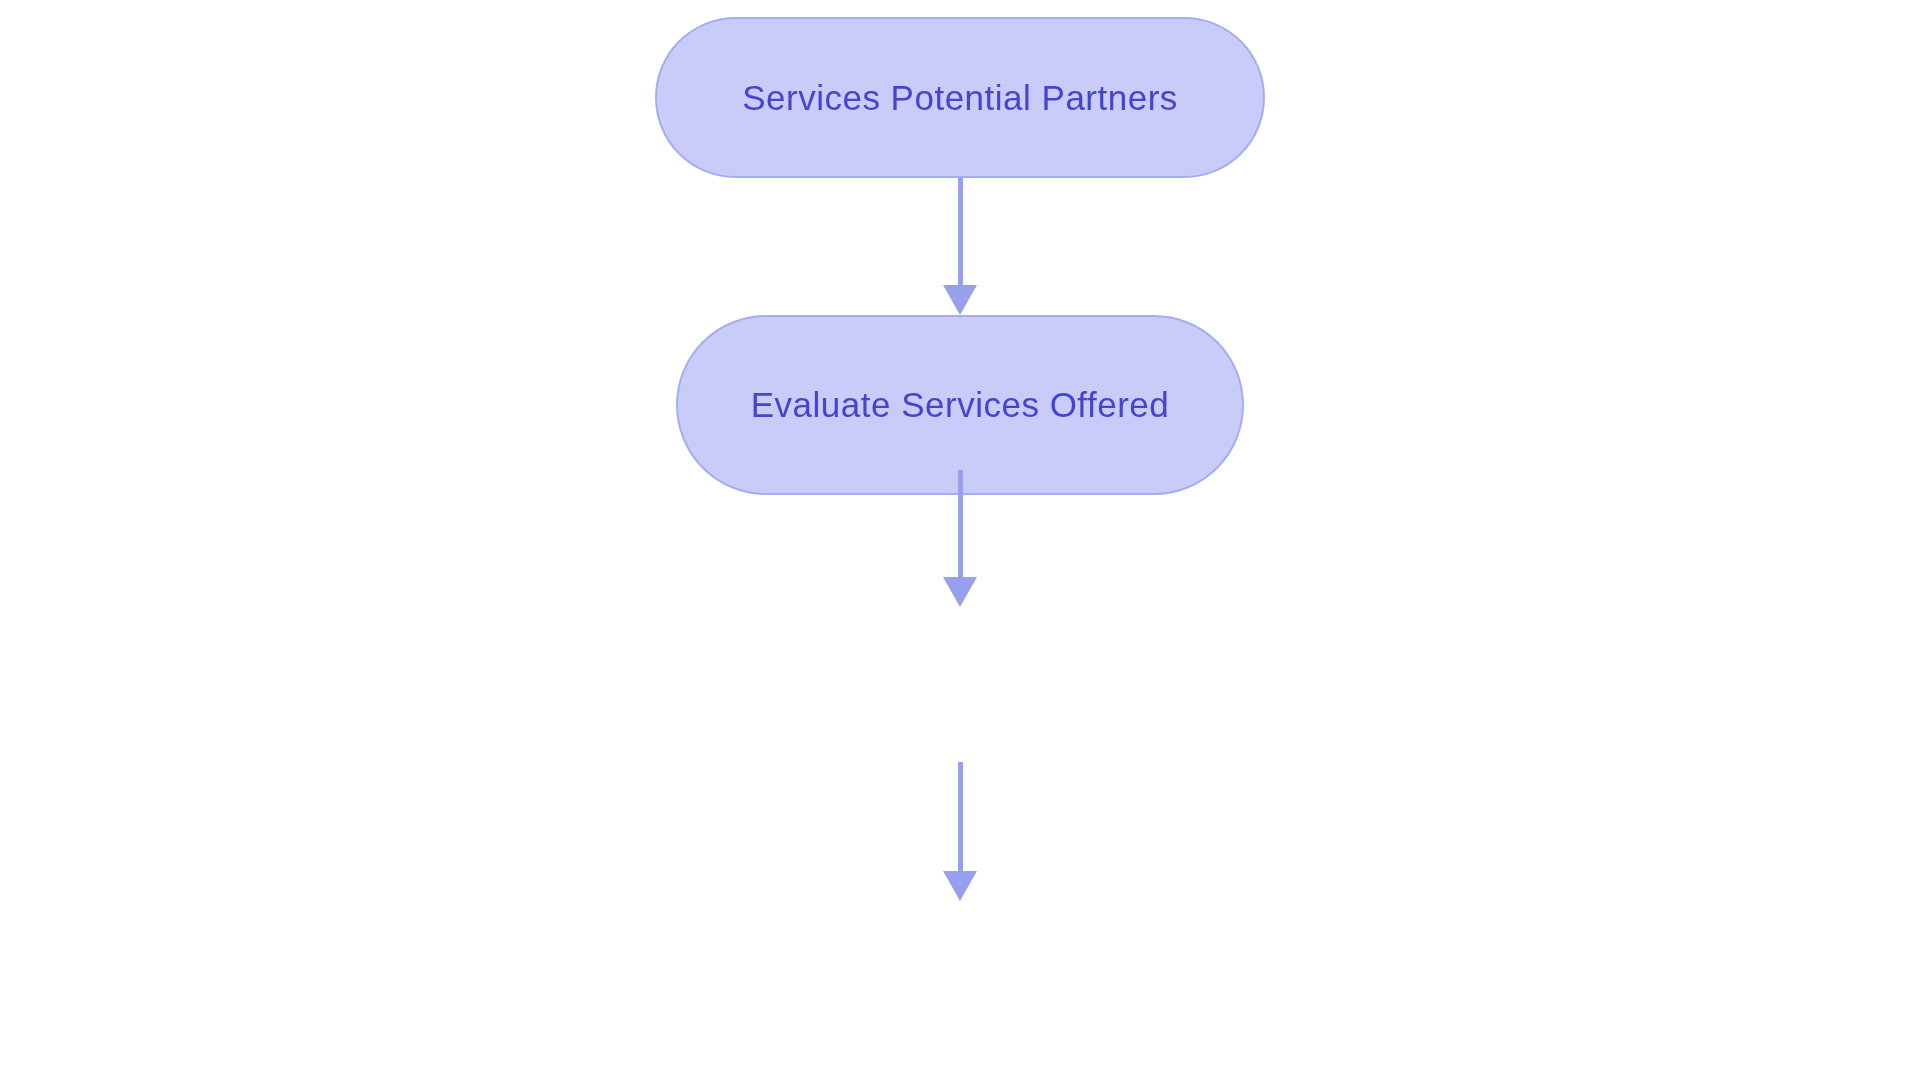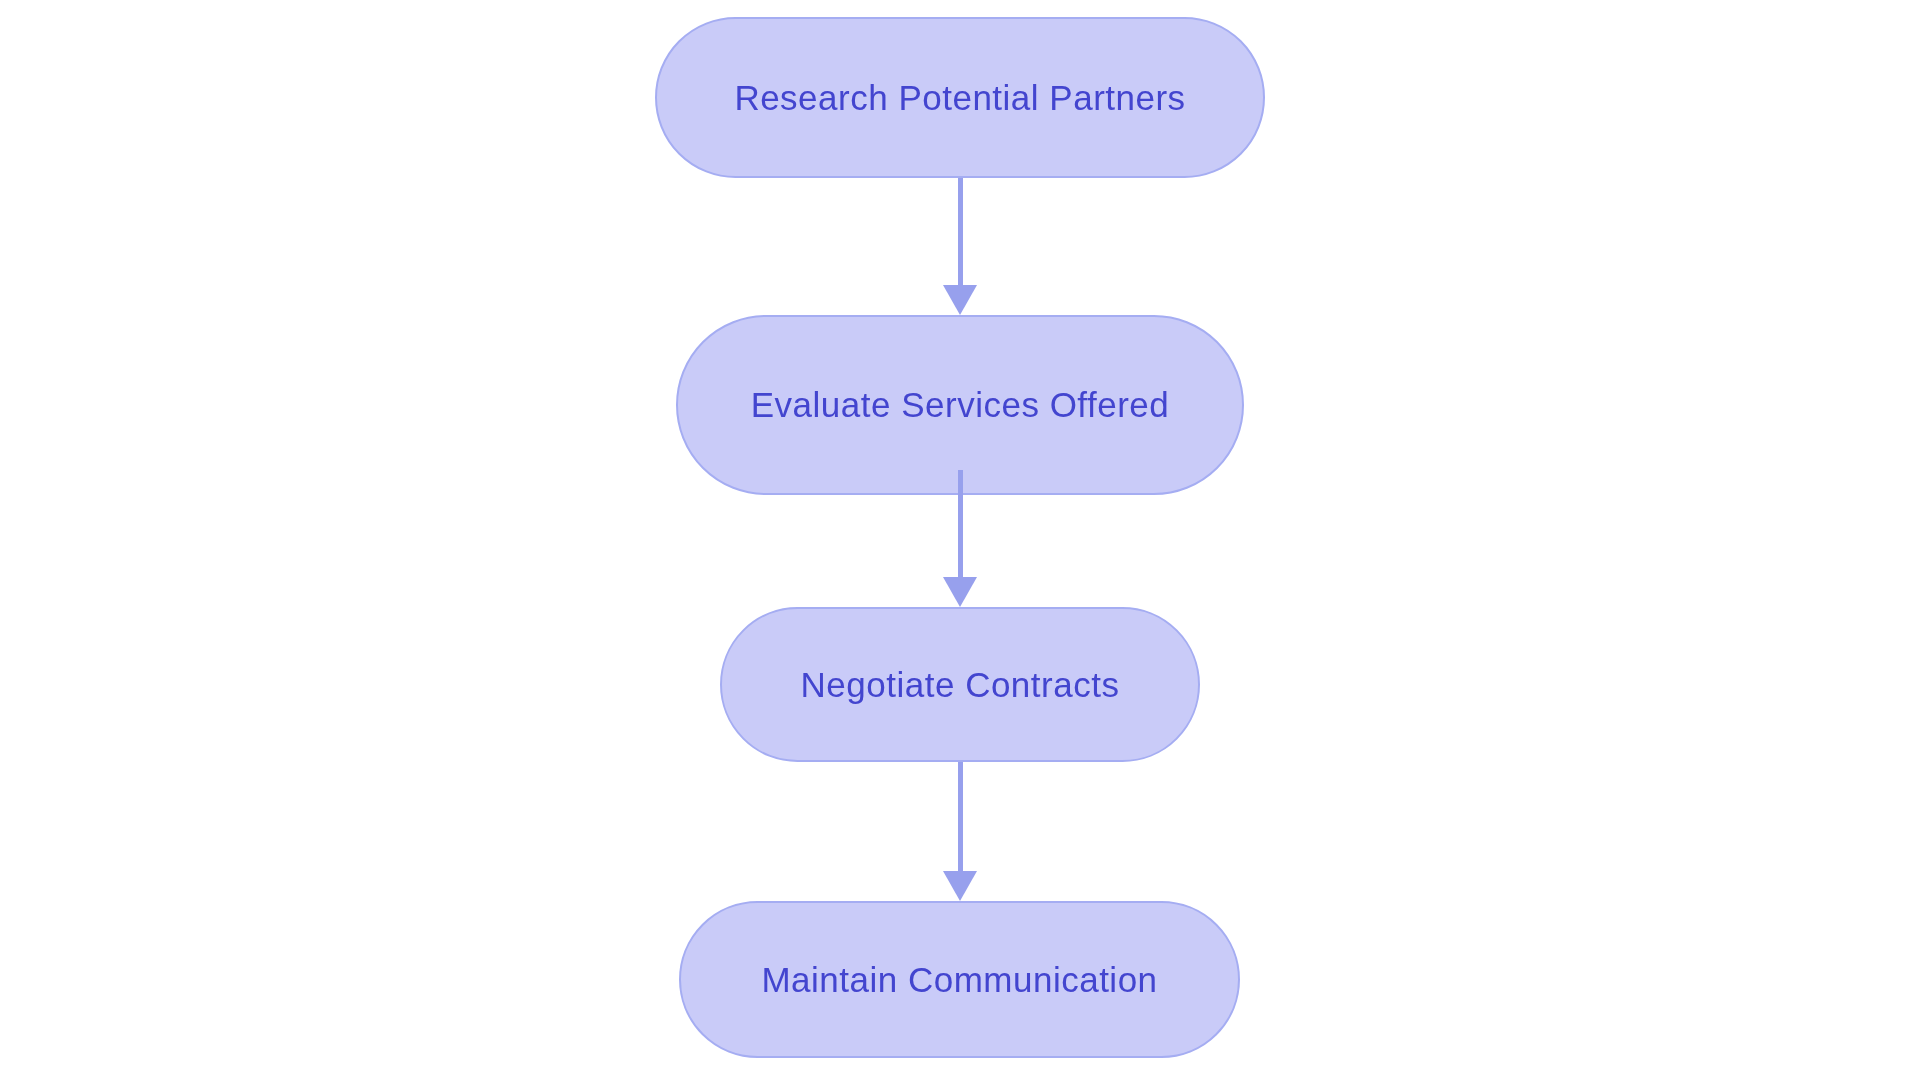--- a/index.html
+++ b/index.html
@@ -54,43 +54,37 @@
     border-right:17px solid transparent;
     border-top:30px solid var(--arrow);
   }
 </style>
 </head>
 <body>
 
 <div class="canvas">
 
   <div class="node node1">
-    <span class="node-label">Research Potential Partners</span>
+    <span class="node-label">Services Potential Partners</span>
   </div>
 
   <div class="connector c1">
     <div class="arrow-line"></div>
     <div class="arrow-head"></div>
   </div>
 
   <div class="node node2">
     <span class="node-label">Evaluate Services Offered</span>
   </div>
 
   <div class="connector c2">
     <div class="arrow-line"></div>
     <div class="arrow-head"></div>
   </div>
 
-  <div class="node node3">
-    <span class="node-label">Negotiate Contracts</span>
-  </div>
 
   <div class="connector c3">
     <div class="arrow-line"></div>
     <div class="arrow-head"></div>
   </div>
 
-  <div class="node node4">
-    <span class="node-label">Maintain Communication</span>
-  </div>
 
 </div>
 
 </body></html>

